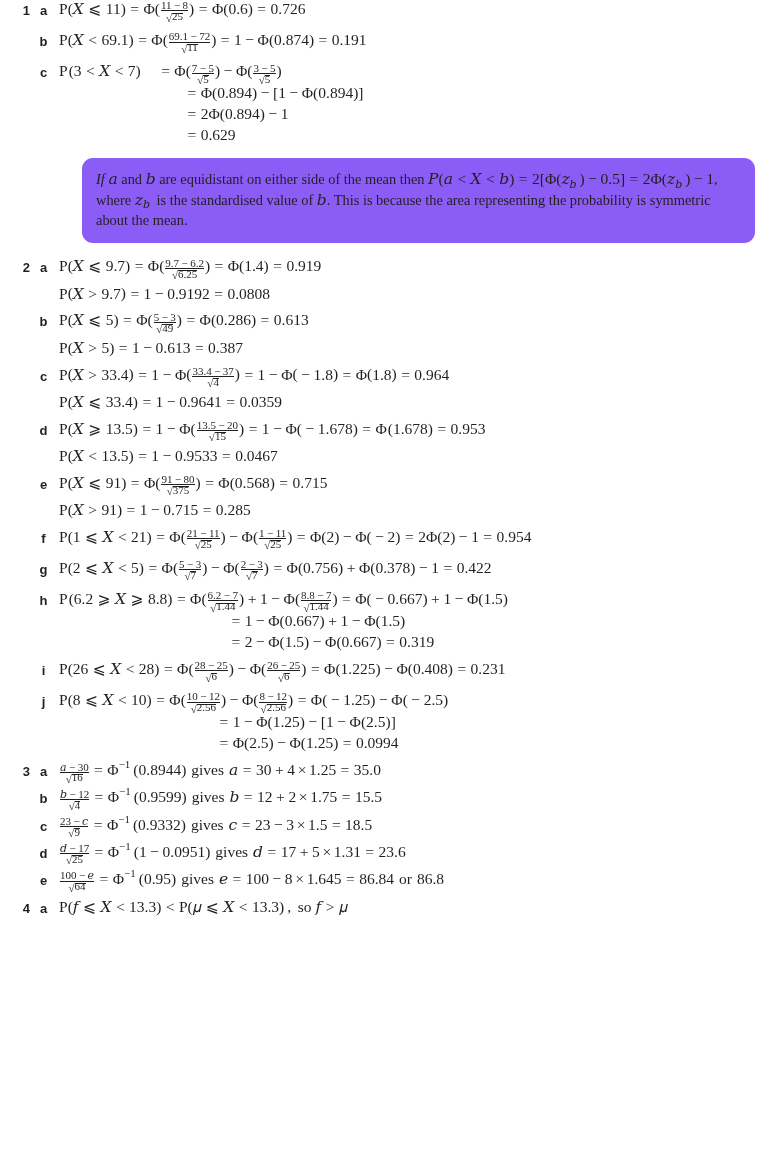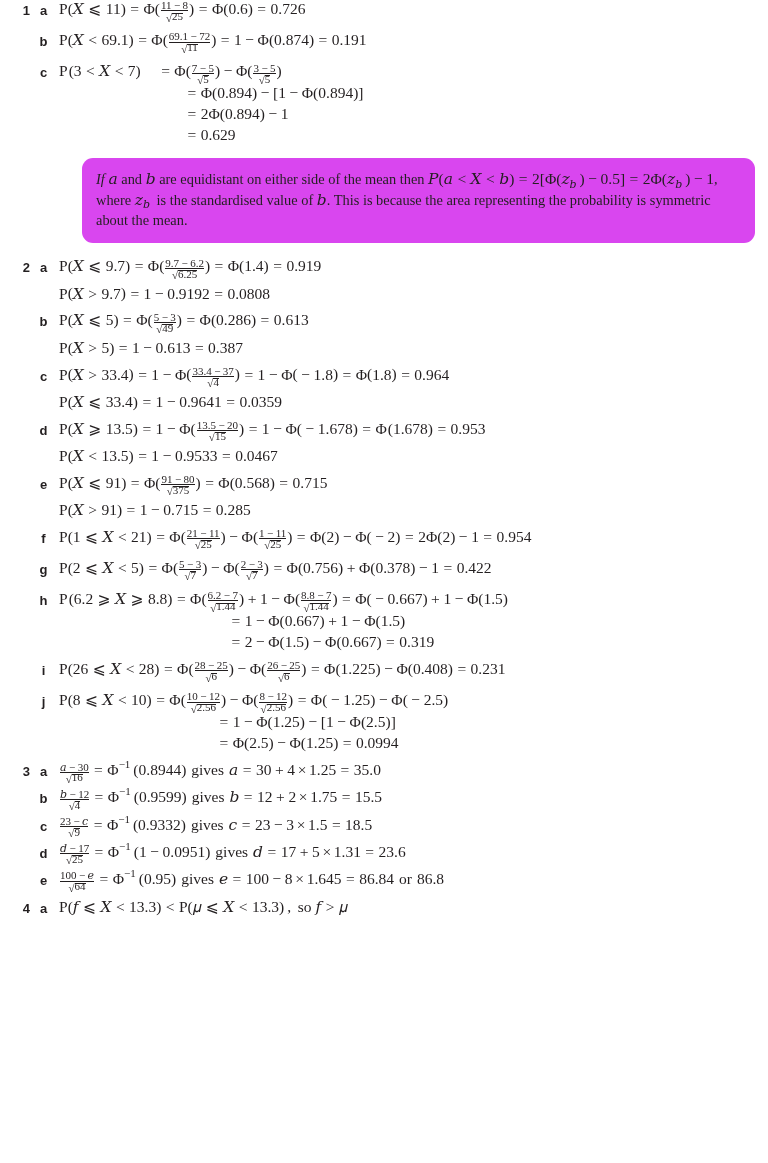--- a/index.html
+++ b/index.html
@@ -282,21 +282,21 @@
               <mrow>
                 <mo>=</mo>
                 <mn>0.629</mn>
               </mrow>
             </math>
         </div>
       </div>
     </div>
   </div>
 
-  <div class="note" style="background: #d946ef;">
+  <div class="note" style="background: #8b5cf6;">
     <p>
       <span class="it">If</span>
       <math display="inline">
           <mi>a</mi>
         </math>
       and
       <math display="inline">
           <mi>b</mi>
         </math>
       are equidistant on either side of the mean then

